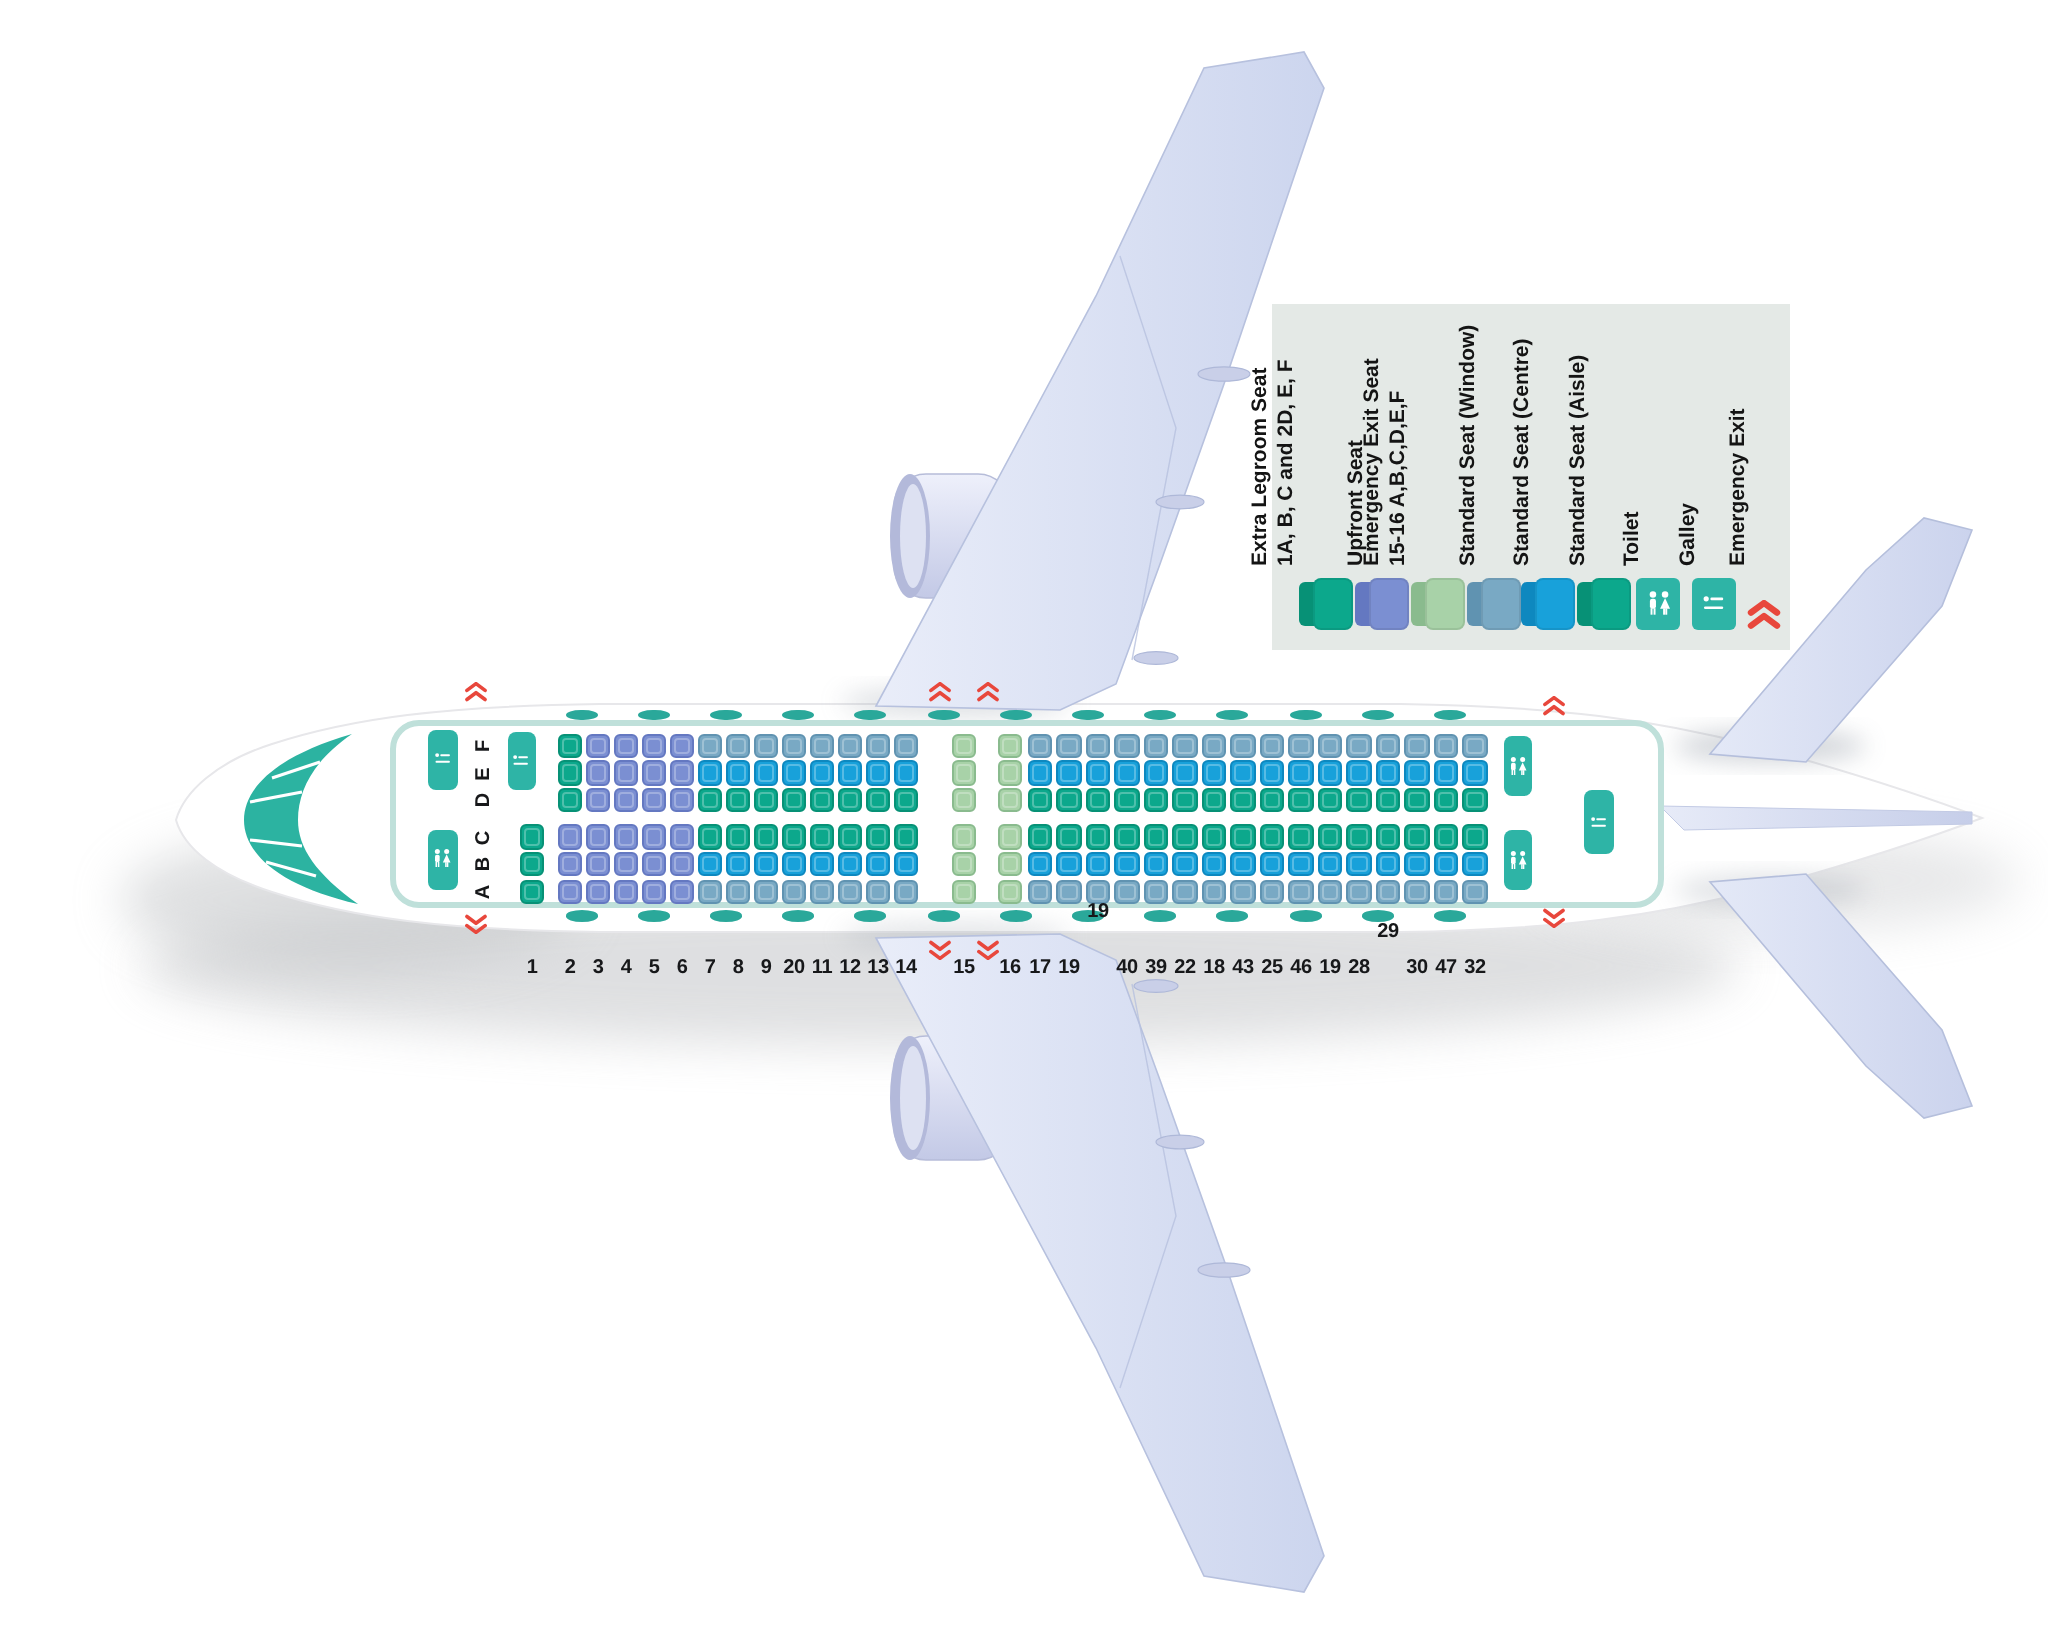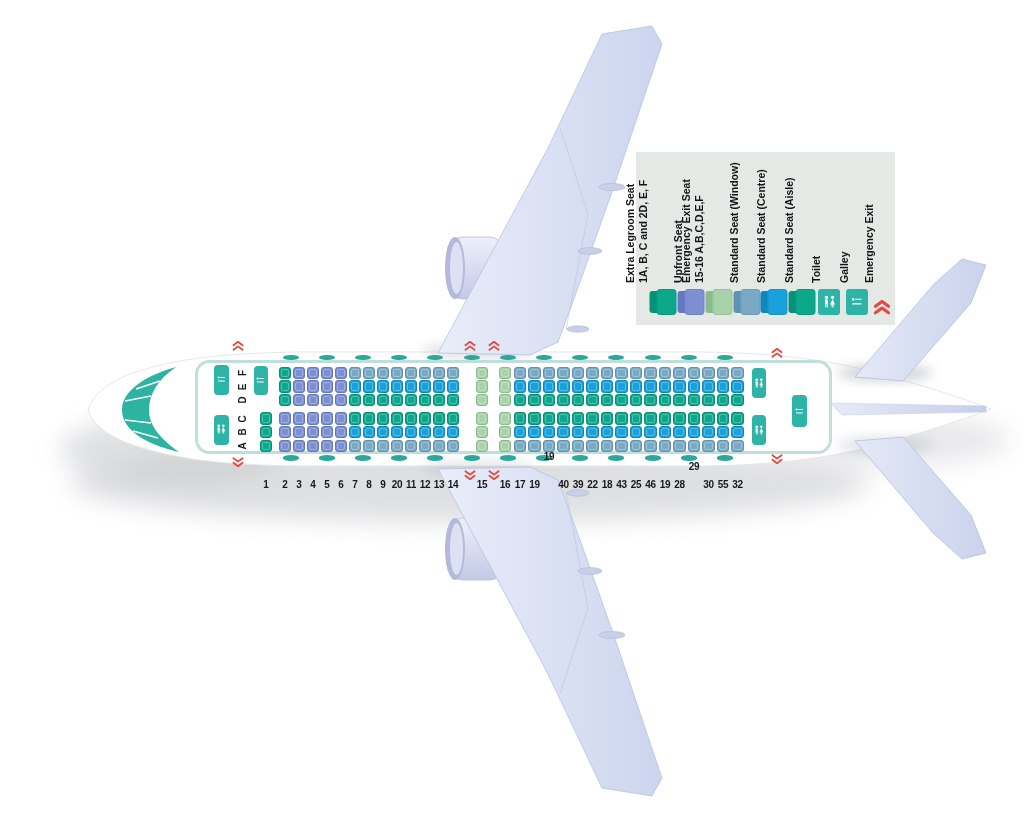--- a/index.html
+++ b/index.html
@@ -426,21 +426,21 @@
       <span class="row-number" style="left: 578px; top: 484px;">39</span>
       <span class="row-number" style="left: 592.5px; top: 484px;">22</span>
       <span class="row-number" style="left: 607px; top: 484px;">18</span>
       <span class="row-number" style="left: 621.5px; top: 484px;">43</span>
       <span class="row-number" style="left: 636px; top: 484px;">25</span>
       <span class="row-number" style="left: 650.5px; top: 484px;">46</span>
       <span class="row-number" style="left: 665px; top: 484px;">19</span>
       <span class="row-number" style="left: 679.5px; top: 484px;">28</span>
       <span class="row-number" style="left: 694px; top: 466px;">29</span>
       <span class="row-number" style="left: 708.5px; top: 484px;">30</span>
-      <span class="row-number" style="left: 723px; top: 484px;">55</span>
+      <span class="row-number" style="left: 723px; top: 484px;">47</span>
       <span class="row-number" style="left: 737.5px; top: 484px;">32</span>
     </div>
   <div class="overlay" id="exits-layer">
       <div class="chevron" style="left: 237.5px; top: 346px;"><svg width="12" height="10" viewBox="0 0 13 11">
      <path d="M1.5 4.6 L6.5 0.9 L11.5 4.6" fill="none" stroke="#e8473c" stroke-width="2" stroke-linecap="round" stroke-linejoin="round"></path>
      <path d="M1.5 9.6 L6.5 5.9 L11.5 9.6" fill="none" stroke="#e8473c" stroke-width="2" stroke-linecap="round" stroke-linejoin="round"></path>
         </svg></div>
       <div class="chevron down" style="left: 237.5px; top: 462px;"><svg width="12" height="10" viewBox="0 0 13 11">
      <path d="M1.5 4.6 L6.5 0.9 L11.5 4.6" fill="none" stroke="#e8473c" stroke-width="2" stroke-linecap="round" stroke-linejoin="round"></path>
      <path d="M1.5 9.6 L6.5 5.9 L11.5 9.6" fill="none" stroke="#e8473c" stroke-width="2" stroke-linecap="round" stroke-linejoin="round"></path>

